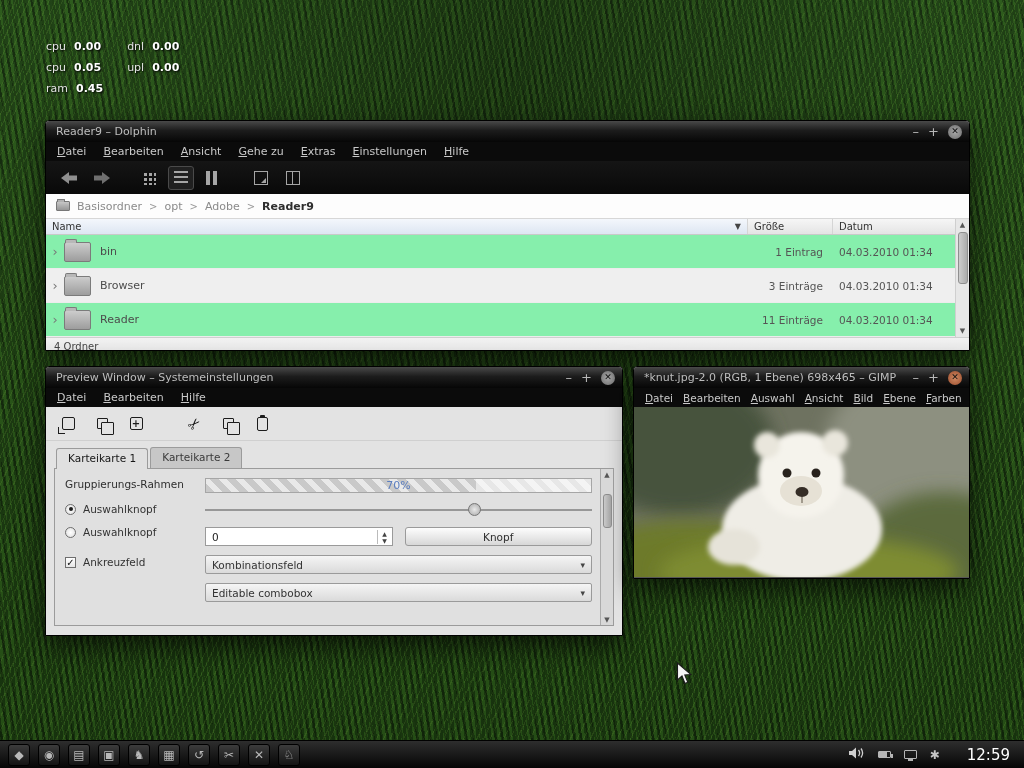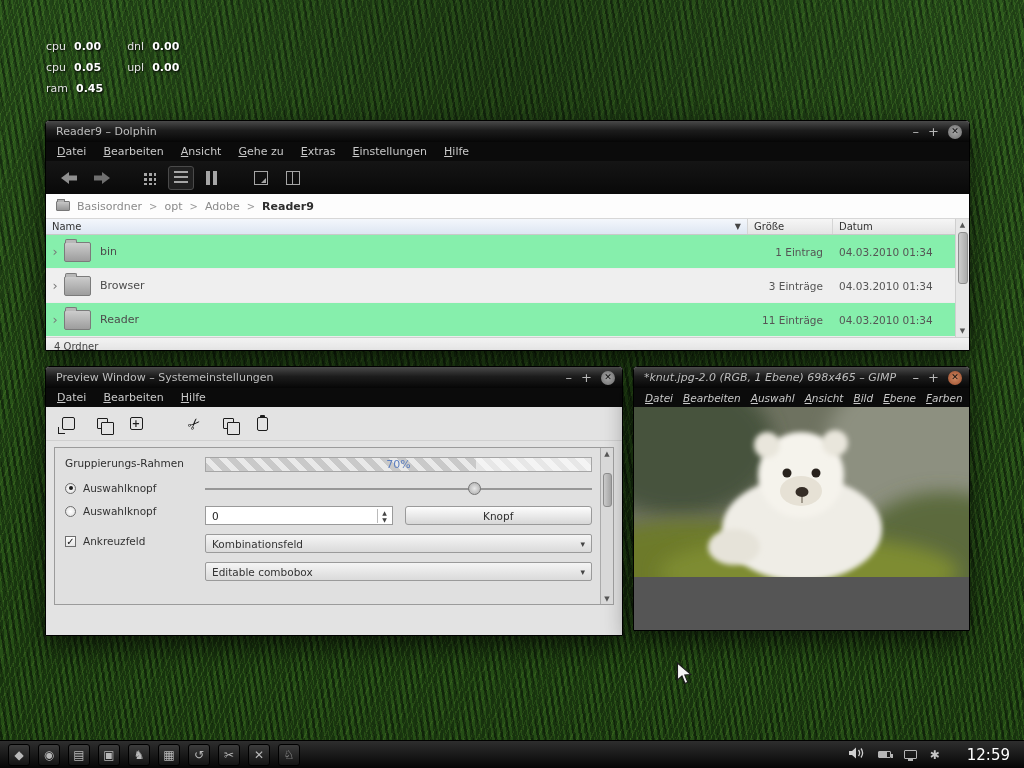--- a/index.html
+++ b/index.html
@@ -152,21 +152,21 @@
   .combo .cv { flex:1; }
   .combo .ca { font-size:9px; color:#444; }
   .p-scroll { width:13px; border-left:1px solid #ababab; background:#d8d8d8;
               display:flex; flex-direction:column; align-items:center; }
   .p-scroll .sa { font-size:7px; color:#555; height:11px; display:flex; align-items:center; }
   .p-scroll .thumb { flex:0 0 34px; width:9px; margin-top:14px; background:linear-gradient(90deg,#cacaca,#a3a3a3);
                      border:1px solid #8c8c8c; border-radius:3px; }
   .p-scroll .trackfill { flex:1; }
 
   
-  #gimp { left:633px; top:366px; width:337px; height:265px;font-style:italic; }
+  #gimp { left:633px; top:366px; width:337px; height:213px; }
   .gimp-canvas { flex:1; background:#555; overflow:hidden; }
 
   
   .taskbar { position:absolute; left:0; bottom:0; width:1024px; height:28px;
              background:linear-gradient(#2e2e2e,#050505); border-top:1px solid #000;
              display:flex; align-items:center; padding:0 8px; z-index:50; }
   .launchers { display:flex; gap:8px; }
   .ticon { width:22px; height:22px; border-radius:3px; background:linear-gradient(#3c3c3c,#141414);
            border:1px solid #000; color:#b9b9b9; font-size:12px; display:flex; align-items:center; justify-content:center; }
   .tray { margin-left:auto; display:flex; align-items:center; gap:13px; }
@@ -347,20 +347,24 @@
           <span class="ico-scissors">✂</span>
         </span>
       <span class="tbi">
           <span class="ico-stack"></span>
         </span>
       <span class="tbi">
           <span class="ico-clip"></span>
         </span>
     </div>
     <div class="s-body">
+      <div class="tabbar">
+        <span class="tab active">Karteikarte 1</span>
+        <span class="tab">Karteikarte 2</span>
+      </div>
       <div class="panel">
         <div class="p-left">
           <div class="group-title">Gruppierungs-Rahmen</div>
           <div class="ctl-row">
             <span class="radio on"></span>
             <span>Auswahlknopf</span>
           </div>
           <div class="ctl-row">
             <span class="radio"></span>
             <span>Auswahlknopf</span>

